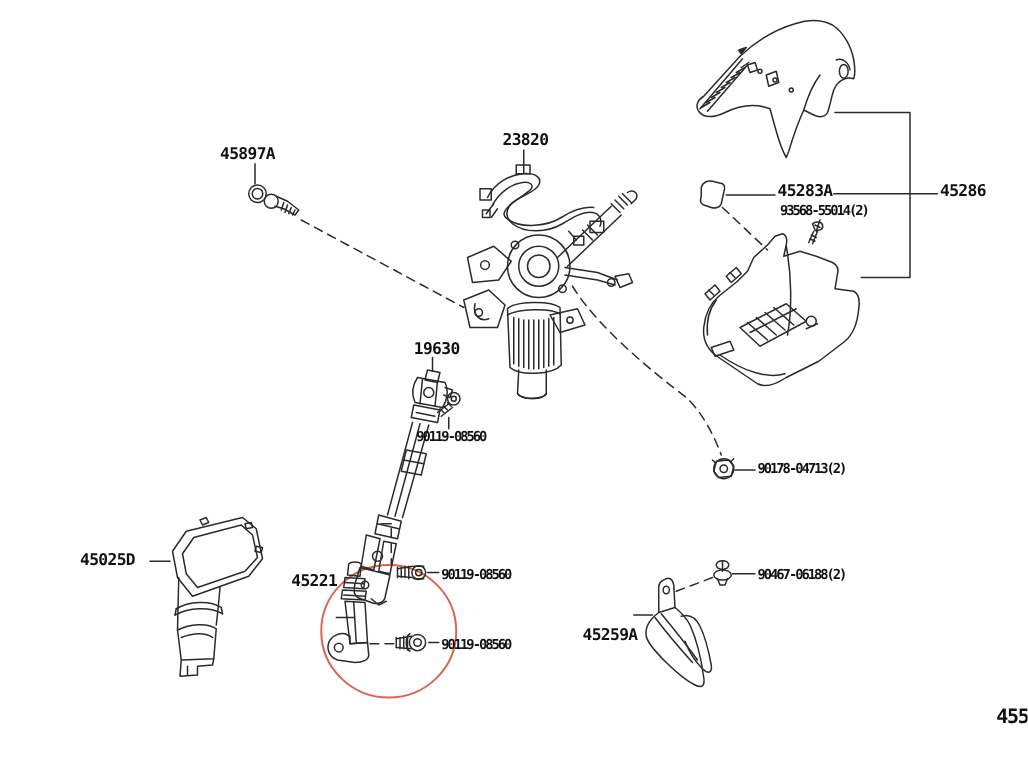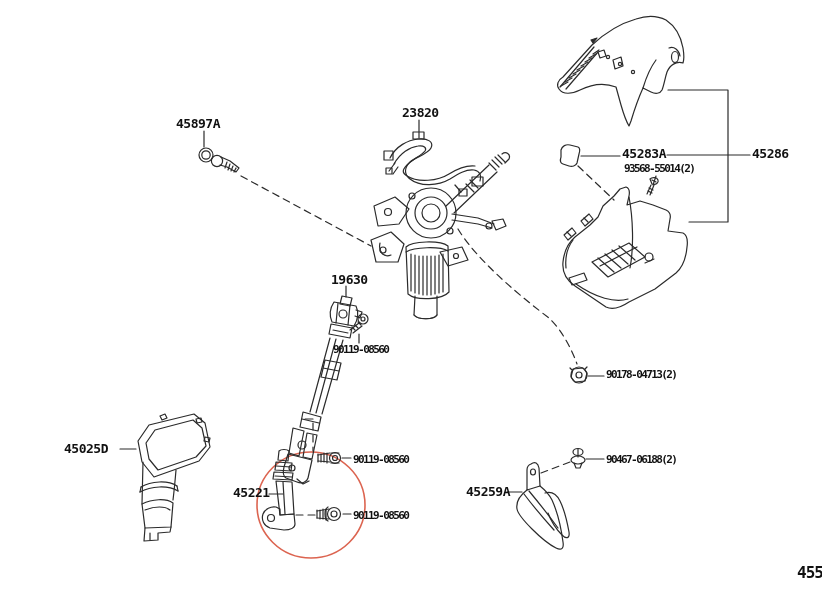--- a/index.html
+++ b/index.html
@@ -251,18 +251,18 @@
 
 <div class="lbl" style="left:176px;top:117px">45897A</div>
 <div class="lbl" style="left:402px;top:106px">23820</div>
 <div class="lbl" style="left:331px;top:273px">19630</div>
 <div class="lbl lbl-sm" style="left:333px;top:344px">90119-08560</div>
 <div class="lbl" style="left:622px;top:147px">45283A</div>
 <div class="lbl lbl-sm" style="left:624px;top:163px">93568-55014(2)</div>
 <div class="lbl" style="left:752px;top:147px">45286</div>
 <div class="lbl lbl-sm" style="left:606px;top:369px">90178-04713(2)</div>
 <div class="lbl" style="left:64px;top:442px">45025D</div>
-<div class="lbl" style="left:233px;top:486px">45221</div>
+<div class="lbl" style="left:233px;top:459px">45221</div>
 <div class="lbl lbl-sm" style="left:353px;top:454px">90119-08560</div>
 <div class="lbl lbl-sm" style="left:353px;top:510px">90119-08560</div>
-<div class="lbl" style="left:466px;top:485px">45259A</div>
+<div class="lbl" style="left:466px;top:502px">45259A</div>
 <div class="lbl lbl-sm" style="left:606px;top:454px">90467-06188(2)</div>
 <div class="figcode" style="left:797px;top:563px">455</div>
 
 </body></html>

